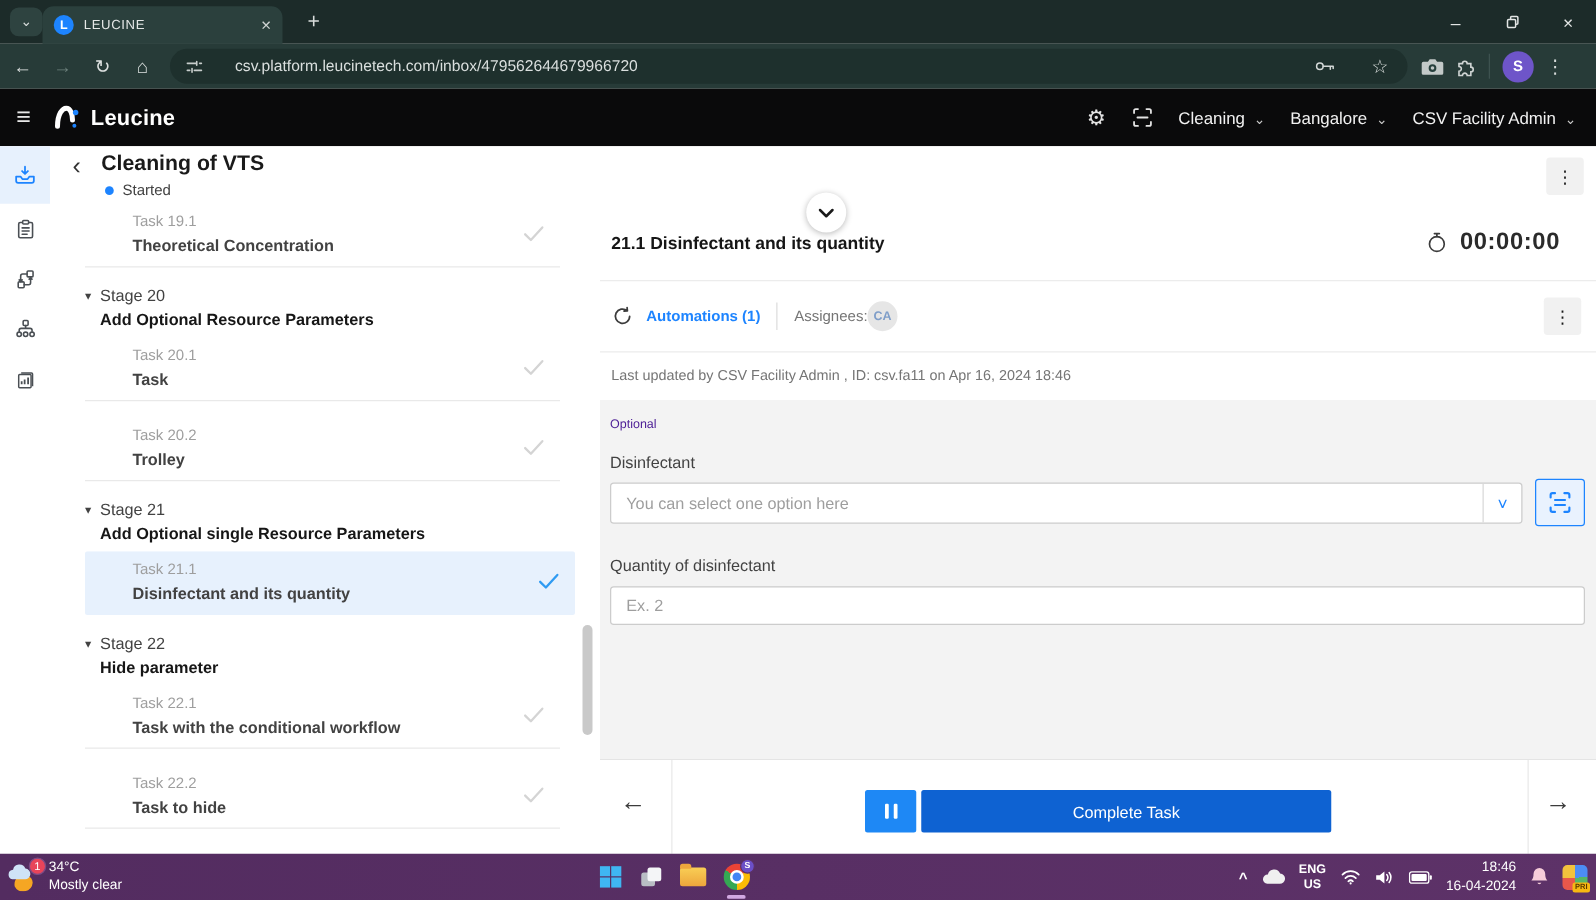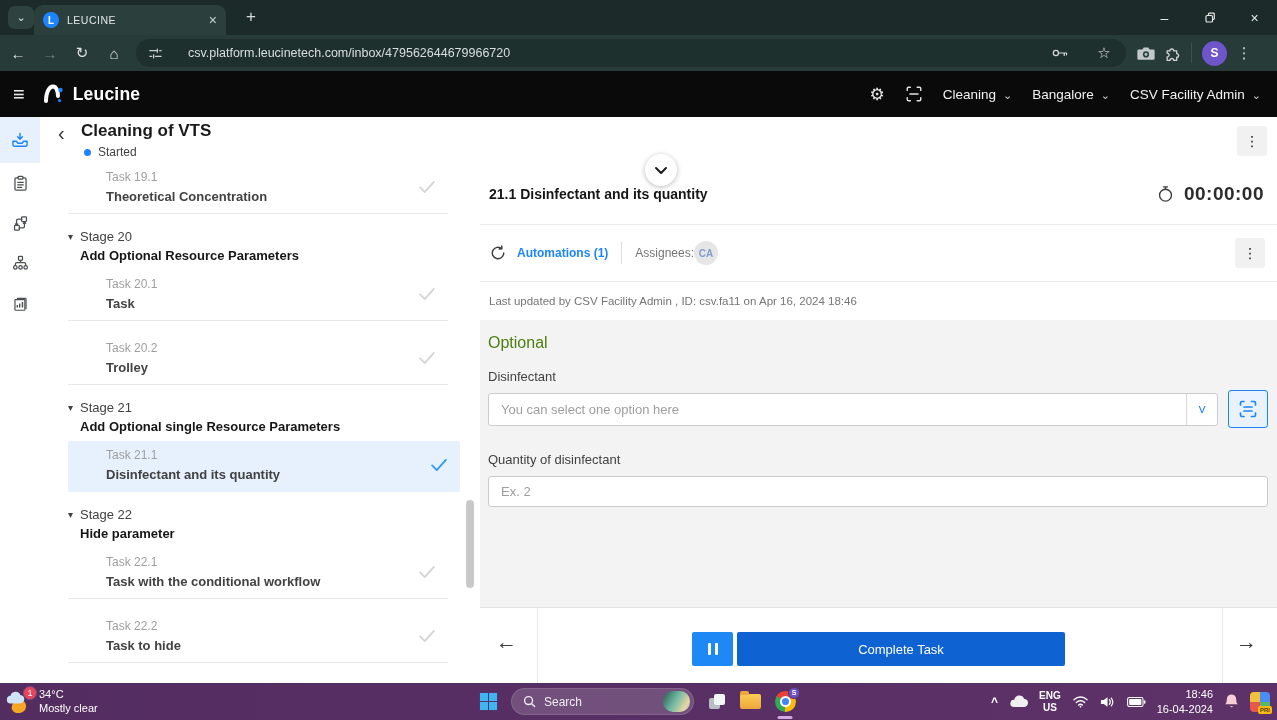--- a/index.html
+++ b/index.html
@@ -66,33 +66,33 @@
   .trow.selected .check{color:#2f9bf2}
   .trow.stage{margin-top:15px;margin-bottom:7px;display:flex;gap:7px;cursor:pointer}
   .stage-tri{font-size:10px;color:#424242;padding-top:2px}
   .stage-num{font-size:13px;color:#424242;margin-bottom:4px}
   .stage-name{font-size:13px;font-weight:700;color:#161616}
   .t-scrollbar{position:absolute;right:6px;top:337px;width:8px;height:88px;border-radius:4px;background:#c9c9c9;cursor:pointer}
 
   
   .main{position:absolute;left:480px;top:163px;right:0;bottom:37px;background:#fff}
   .collapse-fab{position:absolute;left:165px;top:-9px;width:32px;height:32px;border-radius:50%;background:#fff;box-shadow:0 1px 5px rgba(0,0,0,.28);display:flex;align-items:center;justify-content:center;z-index:5;cursor:pointer}
-  .m-head{height:62px;border-bottom:1px solid #ececec;display:flex;align-items:center;padding:0 13px 0 9px}
+  .m-head{height:62px;border-bottom:1px solid #ececec;display:flex;align-items:center;padding:0 29px 0 9px}
   .m-title{flex:1;font-size:14px;font-weight:700;color:#161616}
   .timer-wrap{display:flex;align-items:center;gap:9px}
   .timer{font-size:19px;font-weight:700;color:#2b2b2b;letter-spacing:.5px}
   .m-auto{height:57px;border-bottom:1px solid #ececec;display:flex;align-items:center;padding:0 12px 0 9px}
   .auto-link{font-size:12px;color:#1d84ff;font-weight:600;margin-left:10px;cursor:pointer}
   .vdiv-lt{width:1px;height:22px;background:#ddd;margin:0 13px}
   .assignees-lbl{font-size:12px;color:#757575}
   .avatar-ca{width:24px;height:24px;border-radius:50%;background:#e6e6e6;color:#7f9ec9;font-size:10px;font-weight:700;display:flex;align-items:center;justify-content:center;cursor:pointer}
   .m-auto .kebab-btn{margin-left:auto}
   .m-upd{height:38px;display:flex;align-items:center;padding-left:9px;font-size:11.5px;color:#757575}
   .m-gray{position:absolute;top:157px;bottom:76px;left:0;right:0;background:#f3f3f3;padding:14px 9px 0 8px}
-  .opt-label{font-size:16px;color:#4d7c0f;margin-bottom:17px}
+  .opt-label{font-size:10px;color:#4c1d95;margin-bottom:17px}
   .f-label{font-size:13px;color:#424242;margin-bottom:9px}
   .field-row{display:flex;gap:10px;margin-bottom:24px}
   .select{width:730px;height:33px;background:#fff;border:1px solid #ccc;border-radius:3px;display:flex;align-items:center}
   .select input{border:none;outline:none;flex:1;height:100%;padding:0 12px;font-size:13px;font-family:inherit;background:transparent;color:#333}
   .select-div{width:1px;height:100%;background:#d9d9d9}
   .select-chev{width:30px;text-align:center;color:#1d84ff;font-size:14px;cursor:pointer}
   .scan-btn{width:40px;height:38px;margin-top:-3px;border:1px solid #1d84ff;background:#e9f2fe;border-radius:3px;display:flex;align-items:center;justify-content:center;cursor:pointer}
   .qty-input{width:780px;height:31px;border:1px solid #ccc;border-radius:3px;padding:0 12px;font-size:13px;font-family:inherit;color:#333;outline:none}
   input::placeholder{color:#9e9e9e}
   .m-footer{position:absolute;left:0;right:0;bottom:0;height:76px;background:#fff;border-top:1px solid #e4e4e4}
@@ -436,28 +436,20 @@
 
     <div class="tb-center">
       <span class="tb-ic">
         <svg width="19" height="19" viewBox="0 0 20 20">
             <rect x="1" y="1" width="8.5" height="8.5" fill="#3fb6f2"></rect>
             <rect x="10.5" y="1" width="8.5" height="8.5" fill="#3fb6f2"></rect>
             <rect x="1" y="10.5" width="8.5" height="8.5" fill="#3fb6f2"></rect>
             <rect x="10.5" y="10.5" width="8.5" height="8.5" fill="#3fb6f2"></rect>
           </svg>
       </span>
-      <div class="search-pill">
-        <svg width="13" height="13" viewBox="0 0 14 14" fill="none" stroke="#efe9f2" stroke-width="1.5" stroke-linecap="round">
-            <circle cx="6" cy="6" r="4.3"></circle>
-            <path d="M9.3 9.3 L12.5 12.5"></path>
-          </svg>
-        <span class="search-txt">Search</span>
-        <span class="search-img"></span>
-      </div>
       <span class="tb-ic">
         <svg width="20" height="20" viewBox="0 0 20 20">
             <rect x="2" y="6" width="11" height="11" rx="2" fill="#b9bdc4"></rect>
             <rect x="7" y="2" width="11" height="11" rx="2" fill="#f4f5f7"></rect>
           </svg>
       </span>
       <span class="tb-ic">
           <span class="folder-ic"></span>
         </span>
       <span class="tb-ic chrome-wrap">

